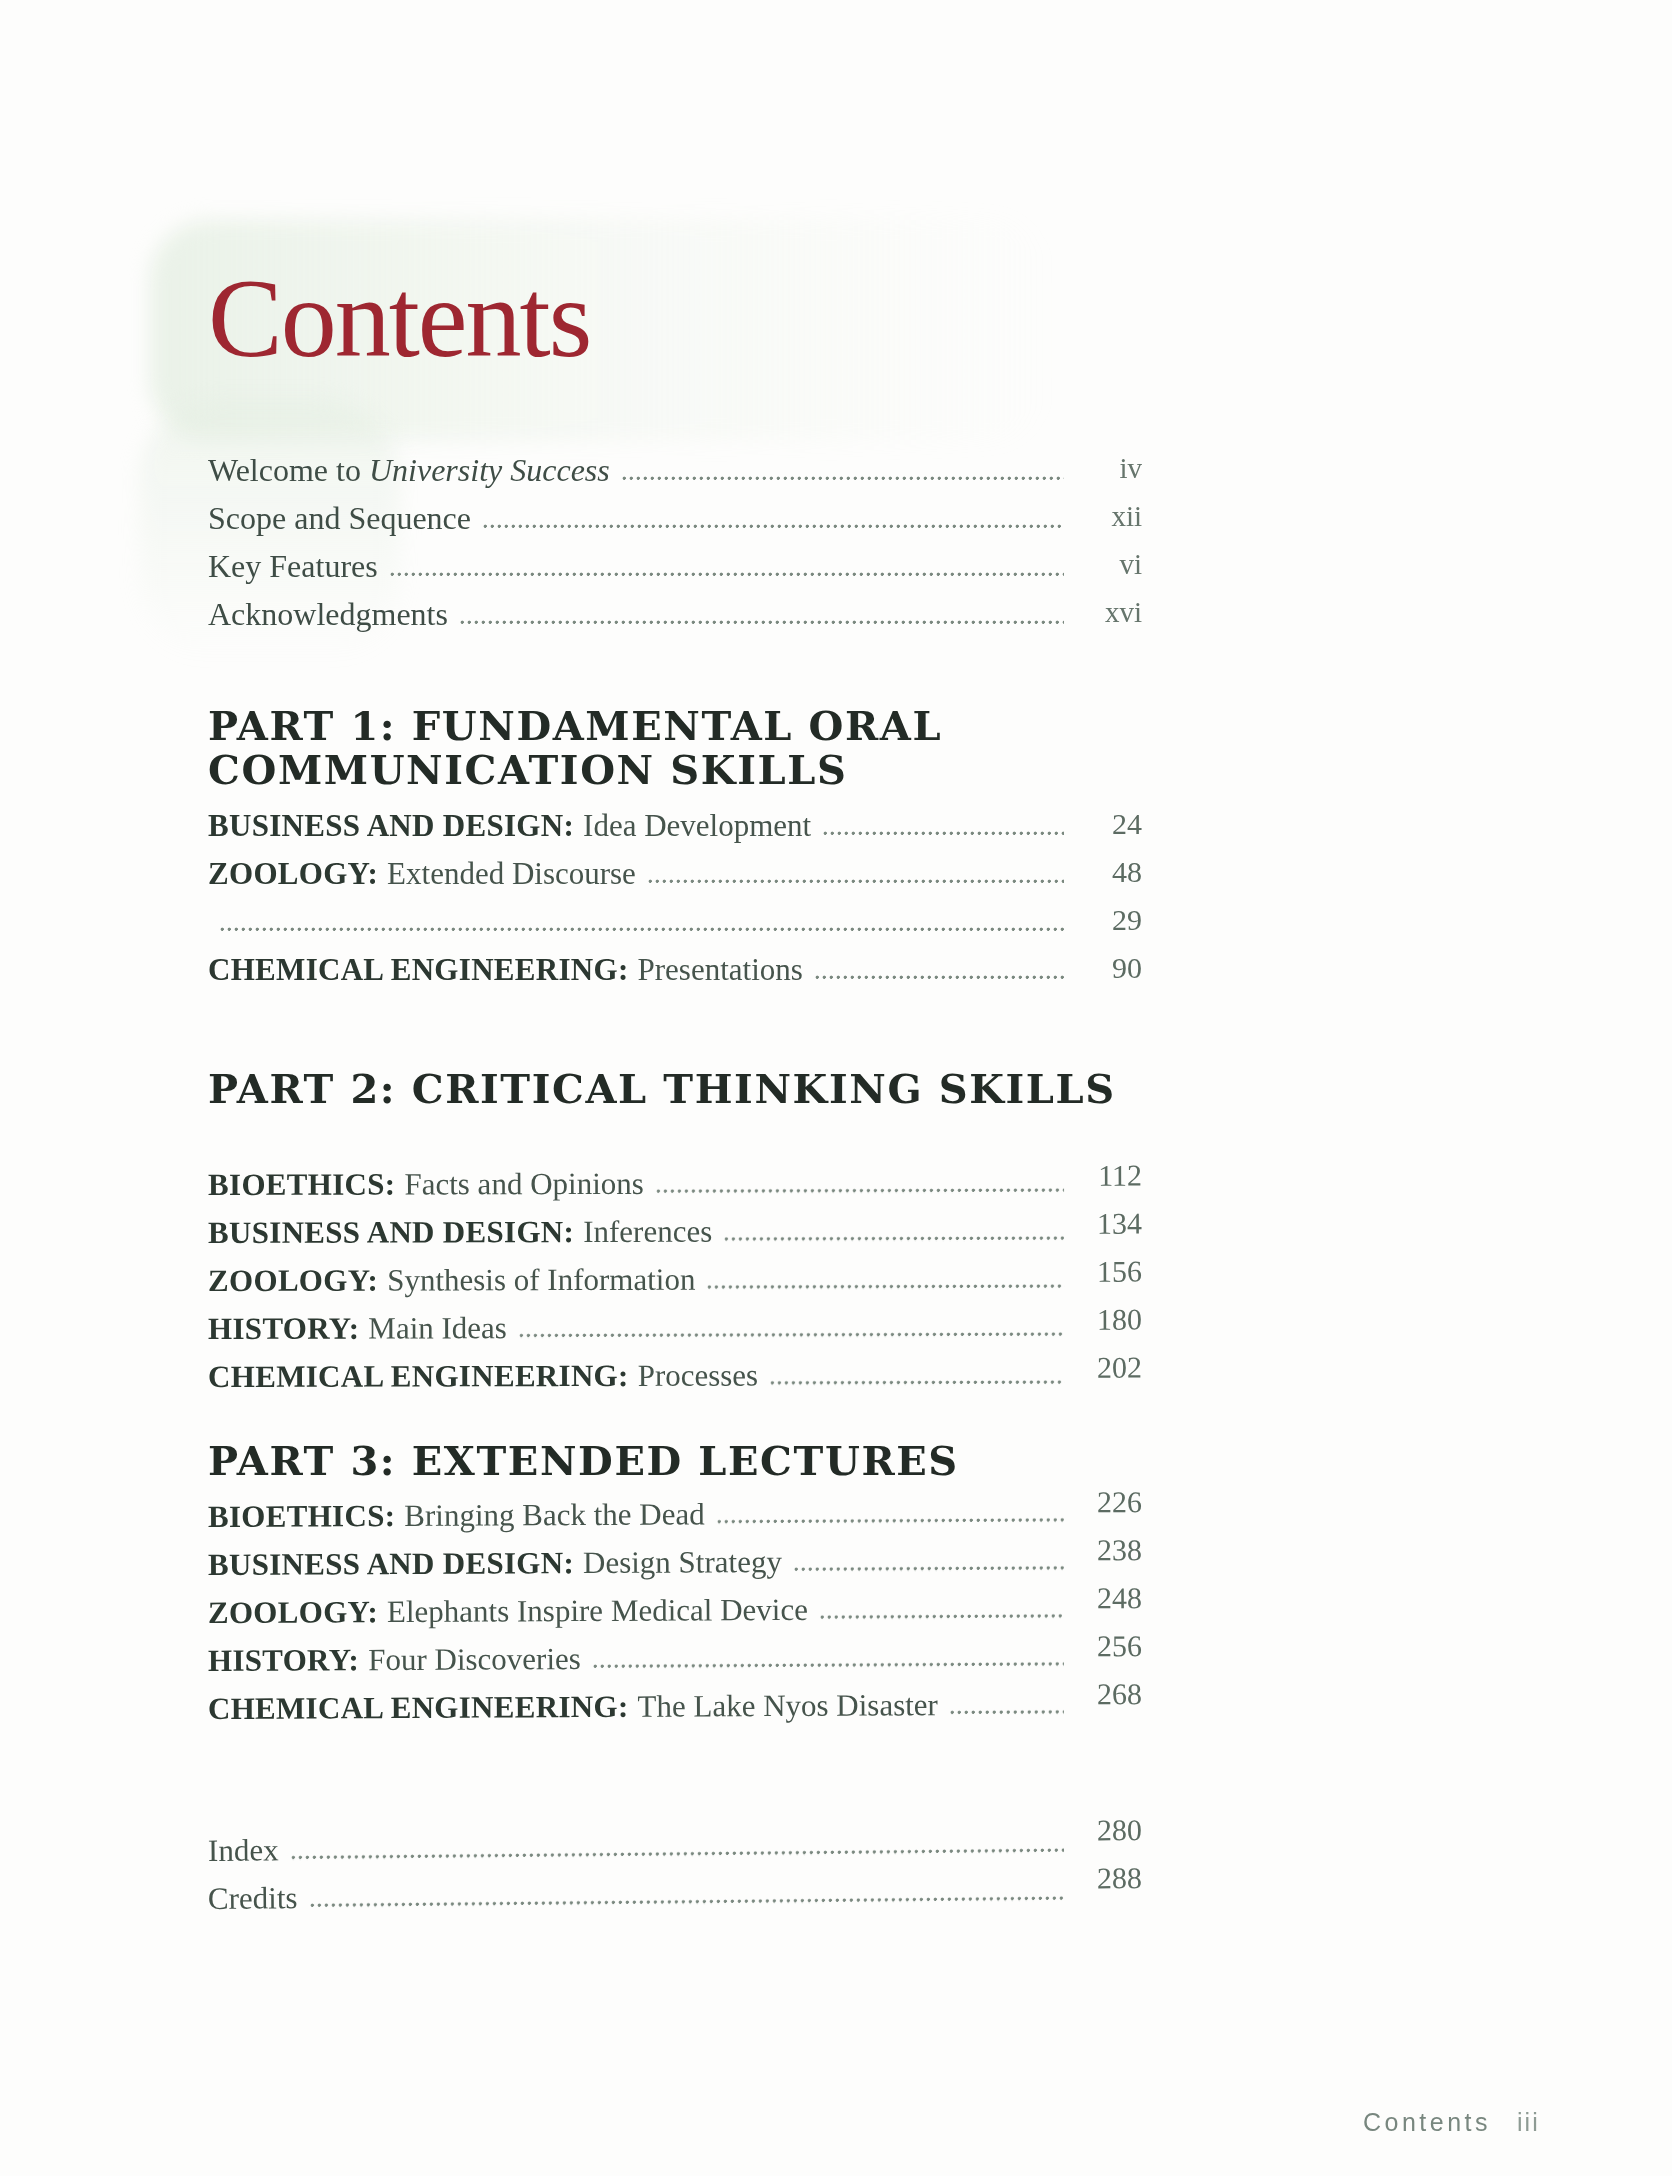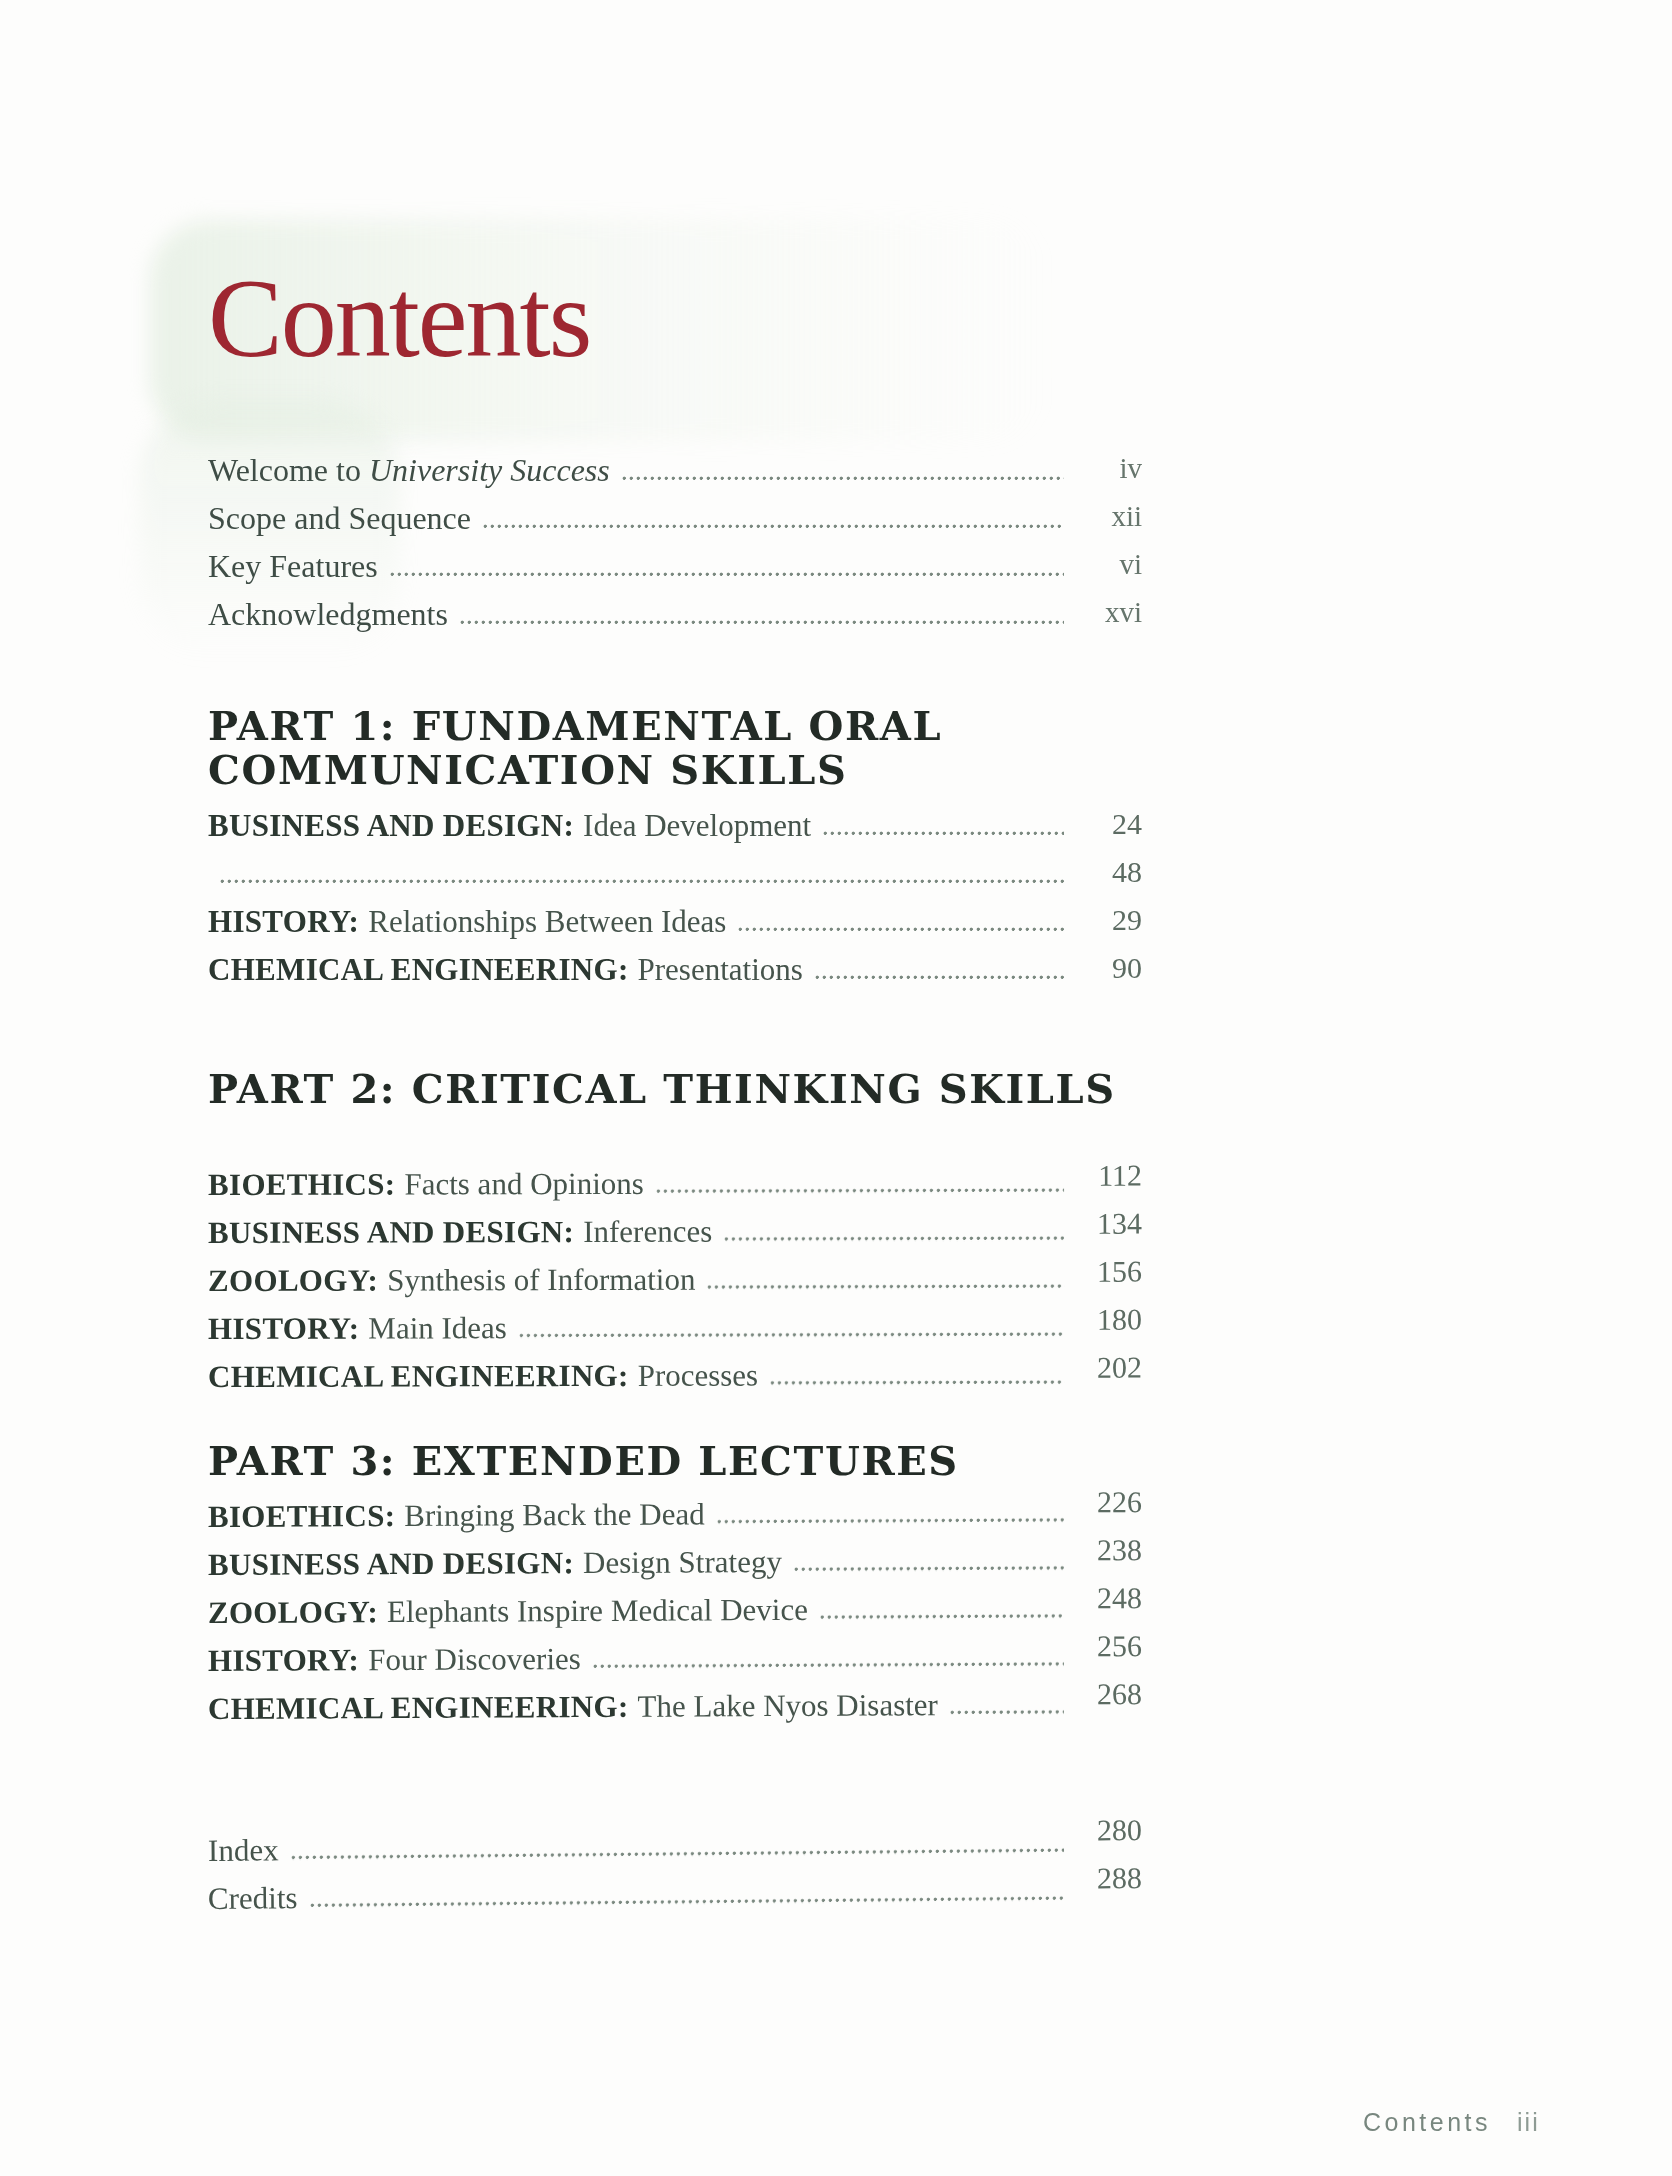--- a/index.html
+++ b/index.html
@@ -109,25 +109,25 @@
   <div id="sections">
       <section class="part sec-0">
     <h2 class="part-heading">PART 1: FUNDAMENTAL ORAL COMMUNICATION SKILLS</h2>
     <ul class="entries">
           <li class="row">
     <span class="label"><b class="subject">BUSINESS AND DESIGN:</b><span class="plain">Idea Development</span></span>
     <span class="leader"></span>
     <span class="pg">24</span>
   </li>
           <li class="row">
+    <span class="label"><b class="subject">ZOOLOGY:</b><span class="plain">Extended Discourse</span></span>
     <span class="leader"></span>
     <span class="pg">48</span>
   </li>
           <li class="row">
-    <span class="label"><b class="subject">HISTORY:</b><span class="plain">Relationships Between Ideas</span></span>
     <span class="leader"></span>
     <span class="pg">29</span>
   </li>
           <li class="row">
     <span class="label"><b class="subject">CHEMICAL ENGINEERING:</b><span class="plain">Presentations</span></span>
     <span class="leader"></span>
     <span class="pg">90</span>
   </li>
         </ul>
   </section>

